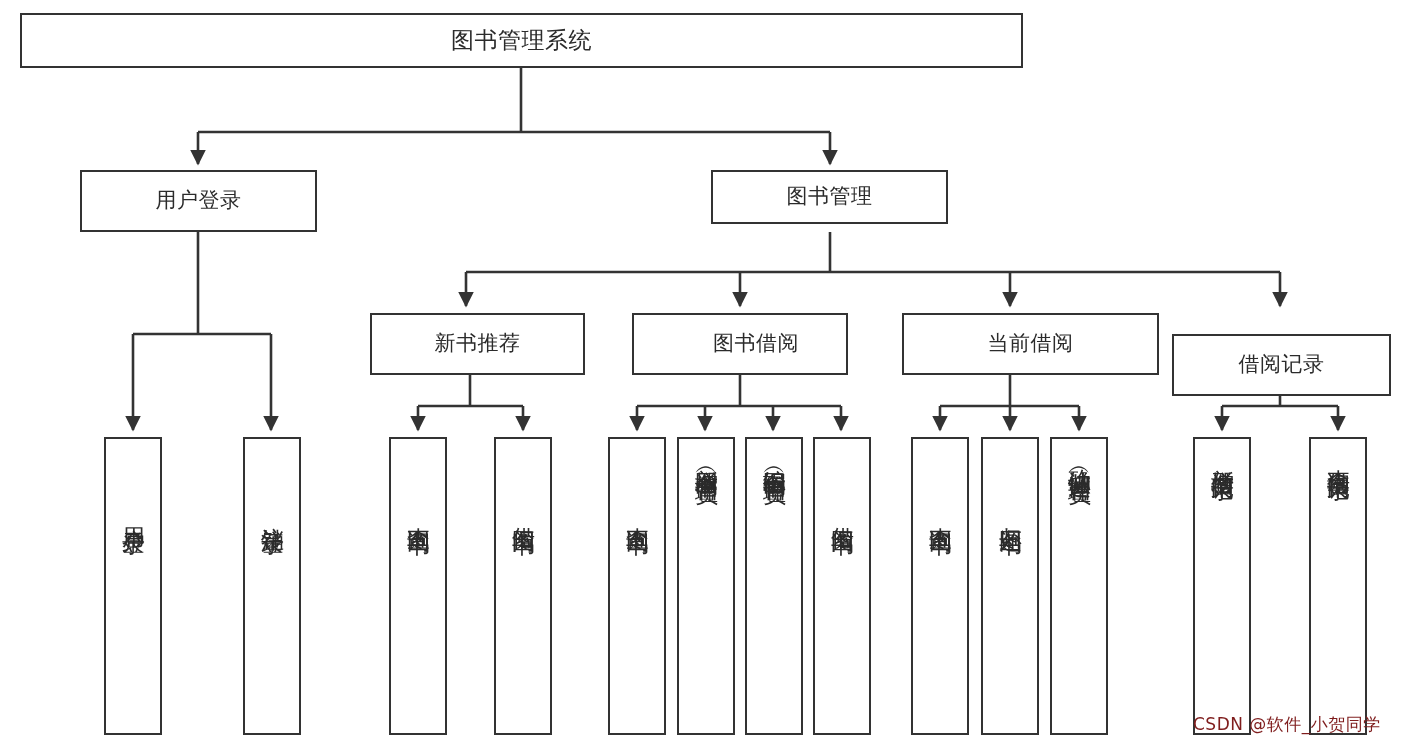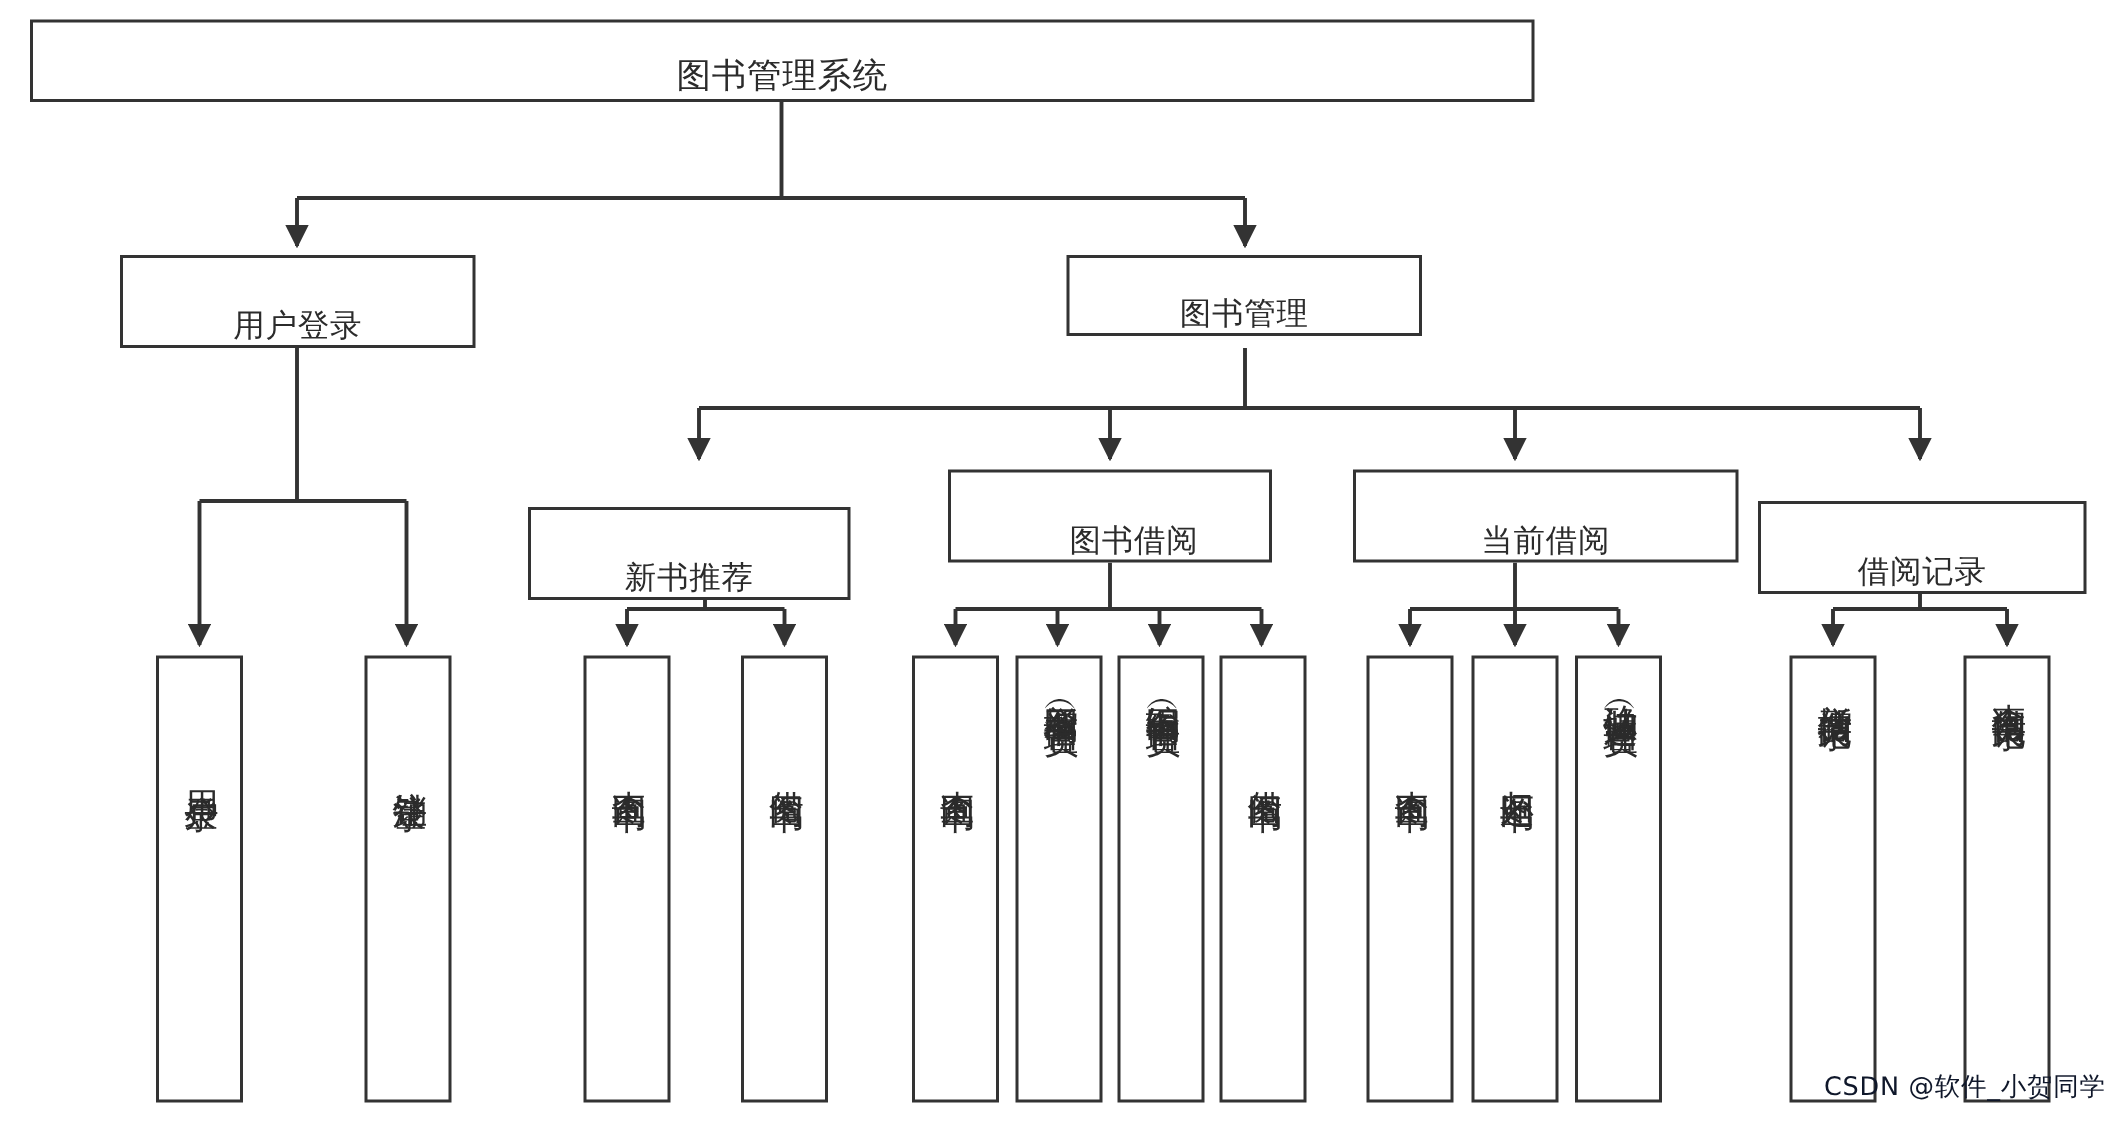--- a/index.html
+++ b/index.html
@@ -13,21 +13,21 @@
     width:1405px;height:747px;
     background:#ffffff;
   }
   svg#wires{position:absolute;left:0;top:0;width:1405px;height:747px;}
   .node{
     position:absolute;
     box-sizing:border-box;
     background:#ffffff;
     border:2px solid #333333;
     display:flex;
-    align-items:flex-end;
+    align-items:center;
     justify-content:center;
     color:#2b2b2b;
   }
   .node.horiz .node-label{
     writing-mode:horizontal-tb;
     font-size:21px;
     line-height:1.2;
     white-space:nowrap;
     letter-spacing:0.5px;
   }
@@ -44,25 +44,24 @@
     letter-spacing:2px;
     white-space:nowrap;
   }
   .node.vert.tall-start{padding-top:12px;}
   .node.vert.mid-start{padding-top:70px;}
   .node.root .node-label{font-size:23px;}
   .watermark{
     position:absolute;
     left:1193px;top:713px;
     font-size:17px;
-    color:#0f172a;
+    color:#7f1d1d;
     white-space:nowrap;
     letter-spacing:0.5px;
     pointer-events:none;
-    padding-left:23px;
   }
 </style>
 </head>
 <body>
 
 <div id="diagram">
 
   <svg id="wires" viewBox="0 0 1405 747" xmlns="http://www.w3.org/2000/svg">
     <defs>
       <marker id="arrow" viewBox="0 0 10 10" refX="9" refY="5" markerWidth="6" markerHeight="6" orient="auto-start-reverse">
@@ -117,21 +116,21 @@
     <span class="node-label">图书管理系统</span>
   </div>
 
   <div class="node horiz" style="left:80px;top:170px;width:237px;height:62px;">
     <span class="node-label">用户登录</span>
   </div>
   <div class="node horiz" style="left:711px;top:170px;width:237px;height:54px;">
     <span class="node-label">图书管理</span>
   </div>
 
-  <div class="node horiz" style="left:352px;top:313px;width:215px;height:62px;margin-top:25px;">
+  <div class="node horiz" style="left:370px;top:313px;width:215px;height:62px;">
     <span class="node-label">新书推荐</span>
   </div>
   <div class="node horiz" style="left:632px;top:313px;width:216px;height:62px;padding-left:32px;">
     <span class="node-label">图书借阅</span>
   </div>
   <div class="node horiz" style="left:902px;top:313px;width:257px;height:62px;">
     <span class="node-label">当前借阅</span>
   </div>
   <div class="node horiz" style="left:1172px;top:303px;width:219px;height:62px;margin-top:31px;">
     <span class="node-label">借阅记录</span>

